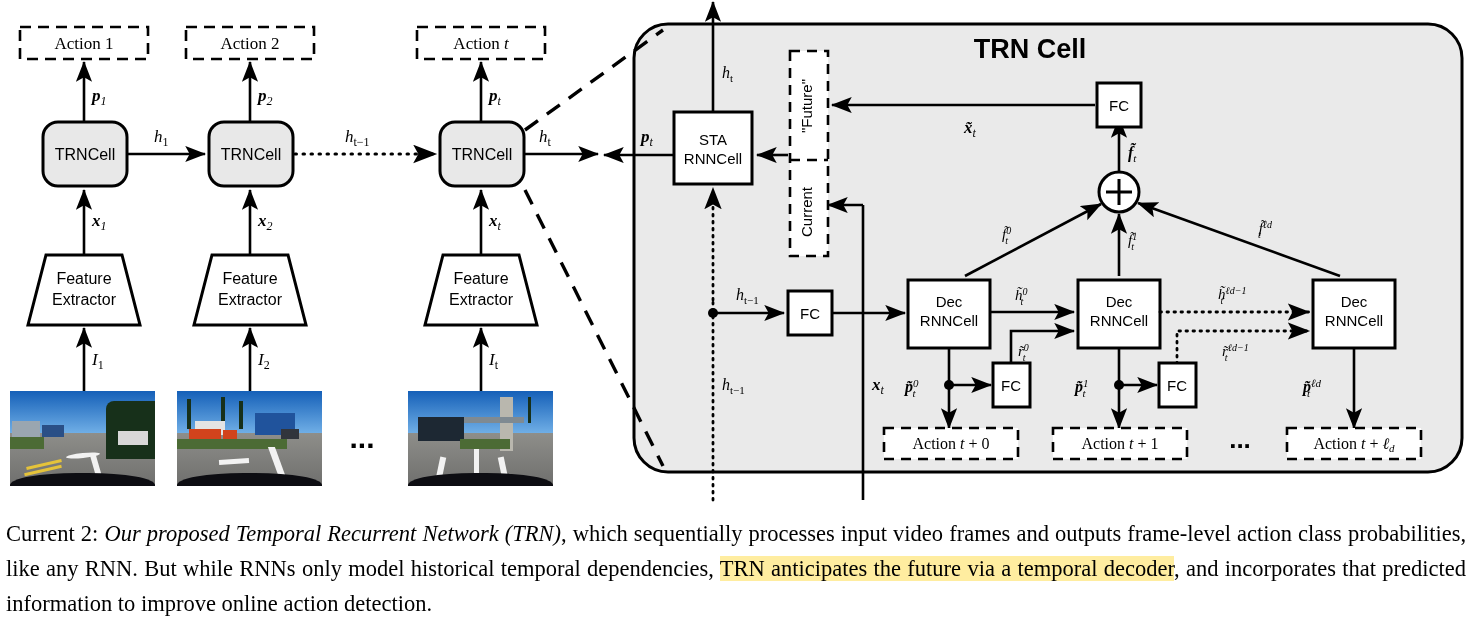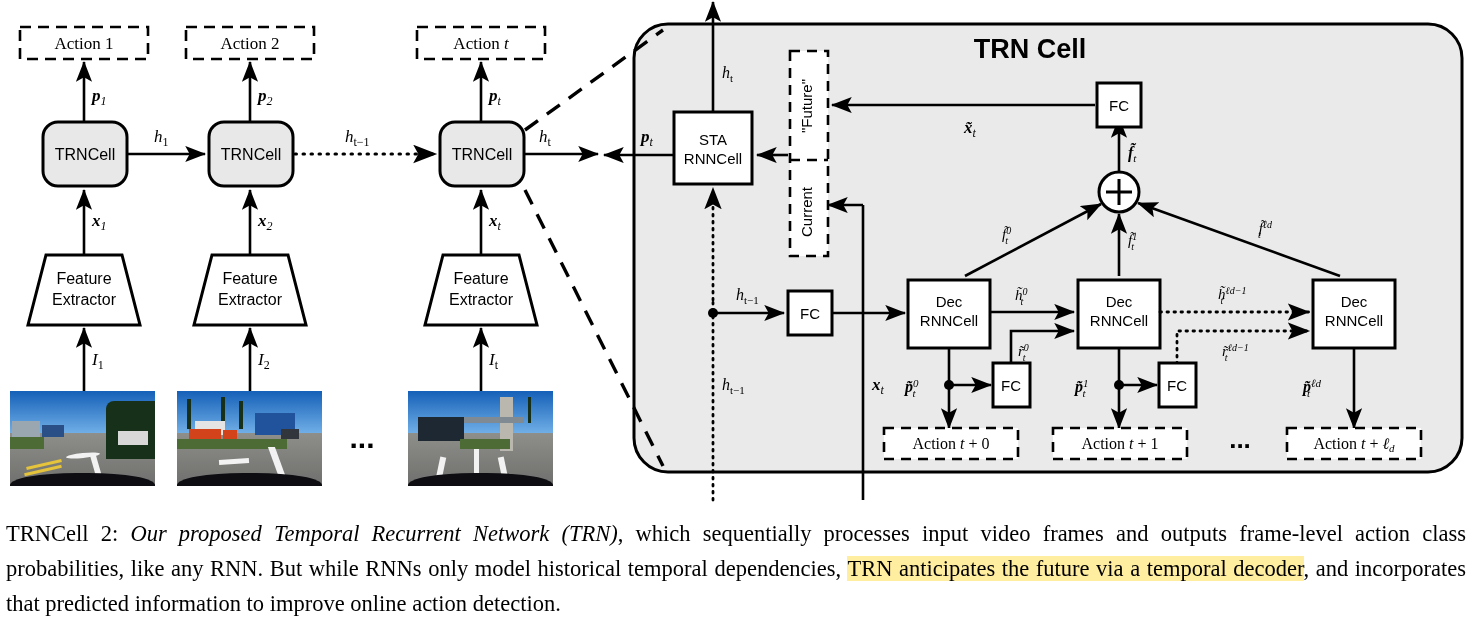--- a/index.html
+++ b/index.html
@@ -324,17 +324,17 @@
     <g>
       <rect x="1097" y="83" width="44" height="44" fill="#fff" stroke="#000" stroke-width="3"></rect>
       <text x="1119" y="111" text-anchor="middle" font-size="15">FC</text>
     </g>
 
     <line x1="1095" y1="105" x2="832" y2="105" stroke="#000" stroke-width="2.6" marker-end="url(#ar)"></line>
     <text x="964" y="133" font-size="17" font-family="Liberation Serif, serif" font-weight="bold" font-style="italic">x̃<tspan font-size="12" dy="4" font-weight="normal">t</tspan></text>
   </svg>
 
   <div class="cap">
-    <span>TRNCell 2:</span>
+    <span>Current 2:</span>
     <i>Our proposed Temporal Recurrent Network (TRN)</i><span>, which sequentially processes input video frames and outputs frame-level action class probabilities, like any RNN. But while RNNs only model historical temporal dependencies, </span><span class="hl">TRN anticipates the future via a temporal decoder</span><span>, and incorporates that predicted information to improve online action detection.</span>
   </div>
 
 </div>
 
 </body></html>

